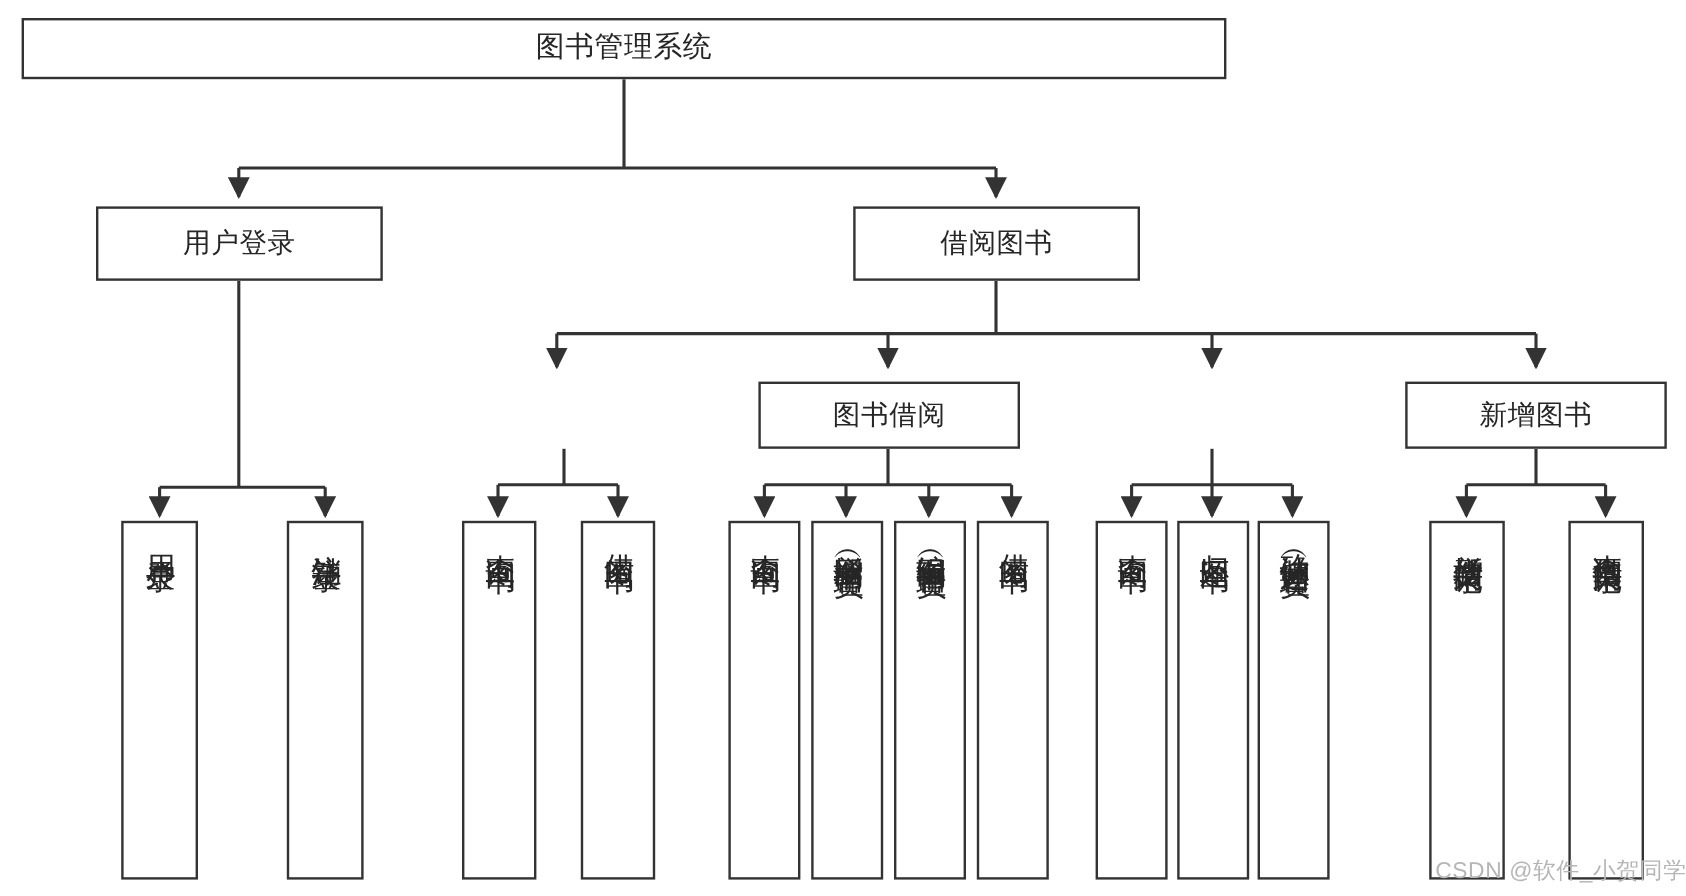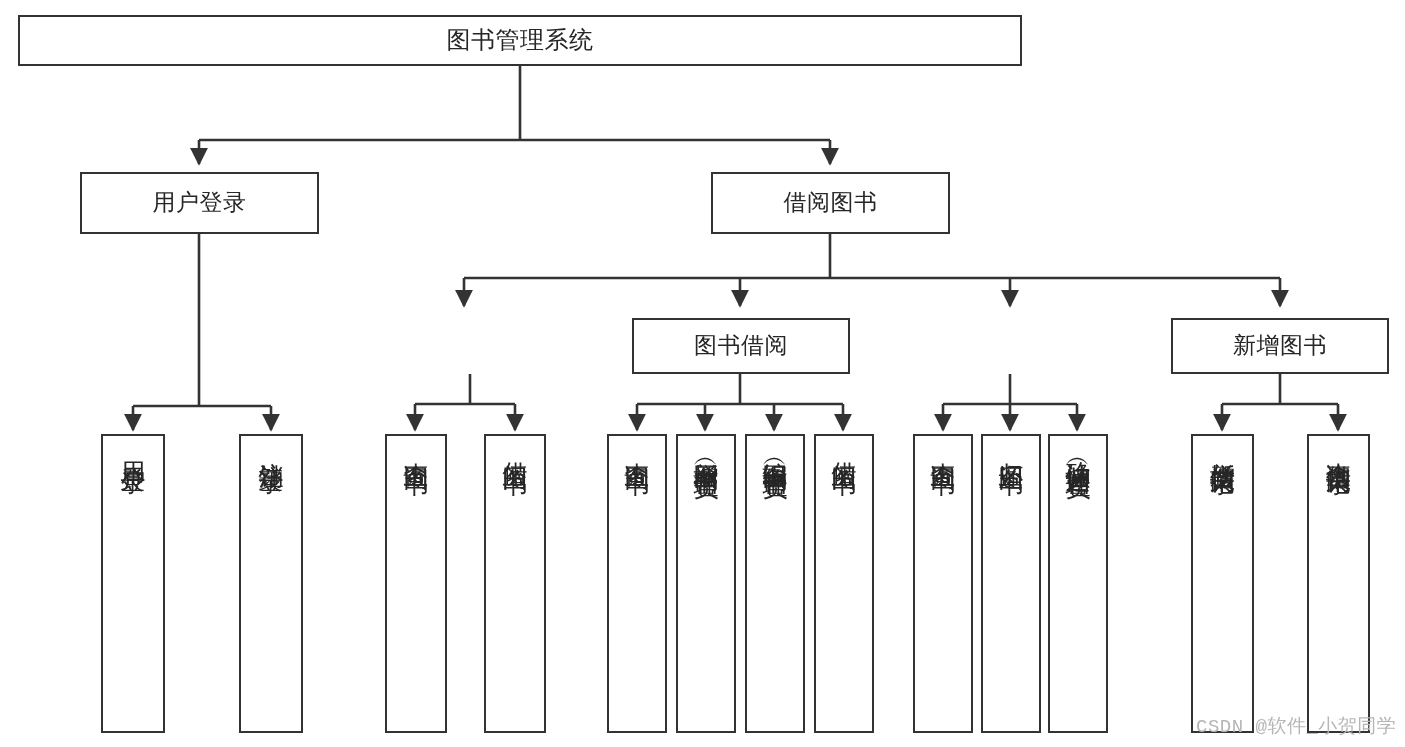--- a/index.html
+++ b/index.html
@@ -65,21 +65,20 @@
   }
   .node.v.tall .lbl {
     letter-spacing: 2px;
   }
   .watermark {
     position: absolute;
     font-size: 19px;
     color: #b6b6b6;
     white-space: nowrap;
     letter-spacing: 0.5px;
-    font-family: Liberation Mono, monospace;
   }
 </style>
 </head>
 <body>
 
 <div id="canvas">
 
   <svg class="wires" viewBox="0 0 1405 747" xmlns="http://www.w3.org/2000/svg">
     <defs>
       <marker id="arrow" viewBox="0 0 10 10" refX="9" refY="5" markerWidth="7" markerHeight="7" orient="auto-start-reverse">

